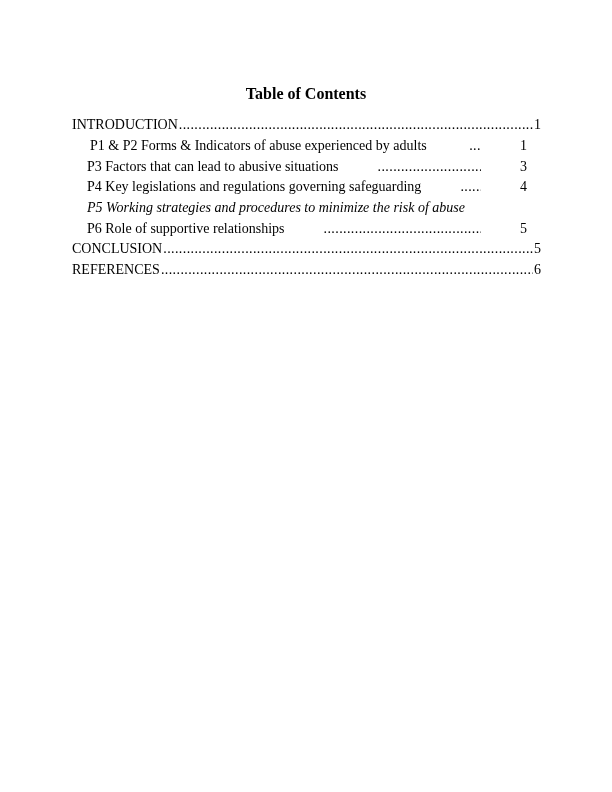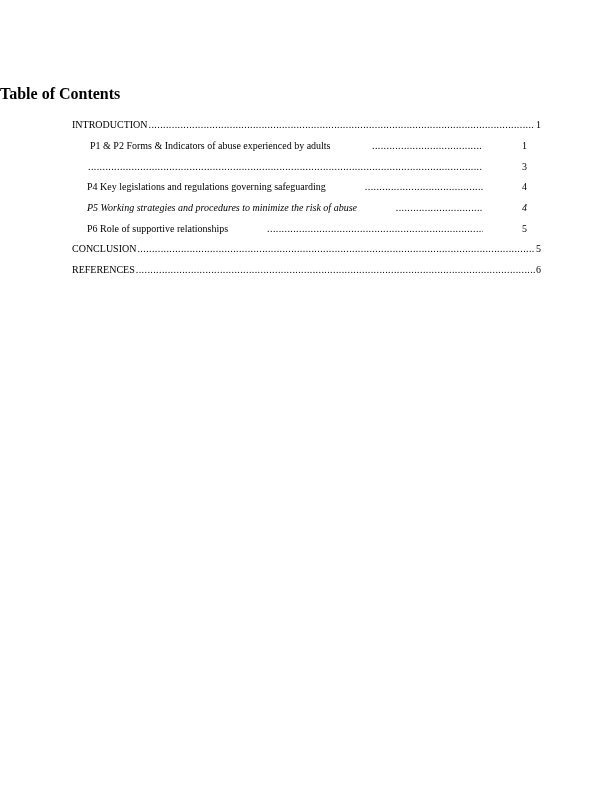--- a/index.html
+++ b/index.html
@@ -21,30 +21,31 @@
       top: 0;
       width: 612px;
       height: 792px;
       background: #ffffff;
     }
     .toc-title {
       position: absolute;
       left: 0;
       width: 612px;
       top: 84px;
+      text-align: center;
       font-weight: bold;
       font-size: 16px;
       line-height: 20px;
       letter-spacing: 0;
     }
     .toc-entry {
       position: absolute;
       display: flex;
       align-items: baseline;
-      font-size: 10px;
+      font-size: 14px;
       line-height: 14px;
       white-space: nowrap;
       overflow: hidden;
       cursor: pointer;
     }
     .toc-entry .label {
       flex: 0 0 auto;
     }
     .toc-entry .leader {
       flex: 1 1 auto;
@@ -76,20 +77,21 @@
     <span class="page-num">1</span>
   </div>
 
   <div class="toc-entry lvl2 indent-extra" style="top:139px;">
     <span class="label" style="white-space:pre;">P1 &amp; P2 Forms &amp; Indicators of abuse experienced by adults </span>
     <span class="leader"></span>
     <span class="page-num">1</span>
   </div>
 
   <div class="toc-entry lvl2" style="top:160px;">
+    <span class="label">P3 Factors that can lead to abusive situations</span>
     <span class="leader"></span>
     <span class="page-num">3</span>
   </div>
 
   <div class="toc-entry lvl2" style="top:180px;text-align:center;">
     <span class="label">P4 Key legislations and regulations governing safeguarding</span>
     <span class="leader"></span>
     <span class="page-num">4</span>
   </div>
 

